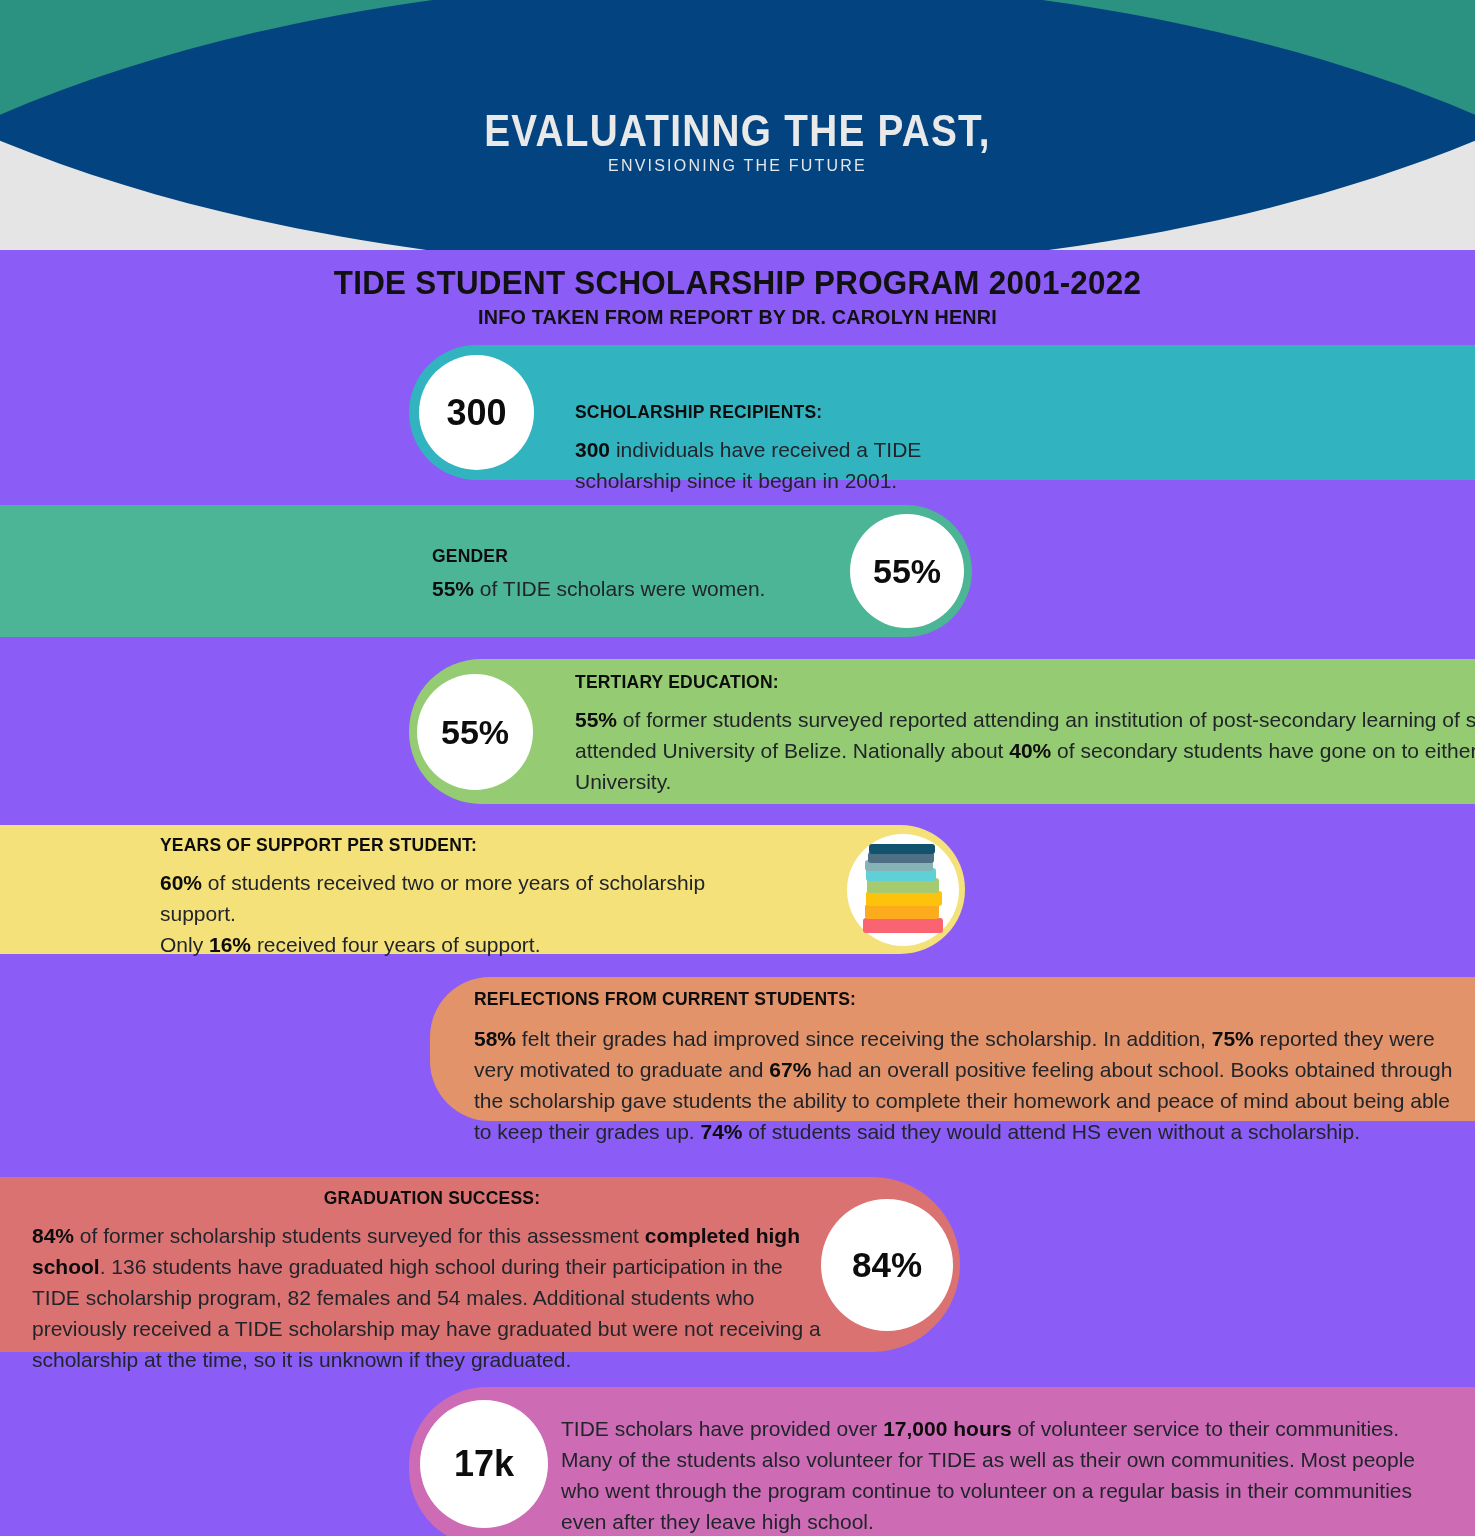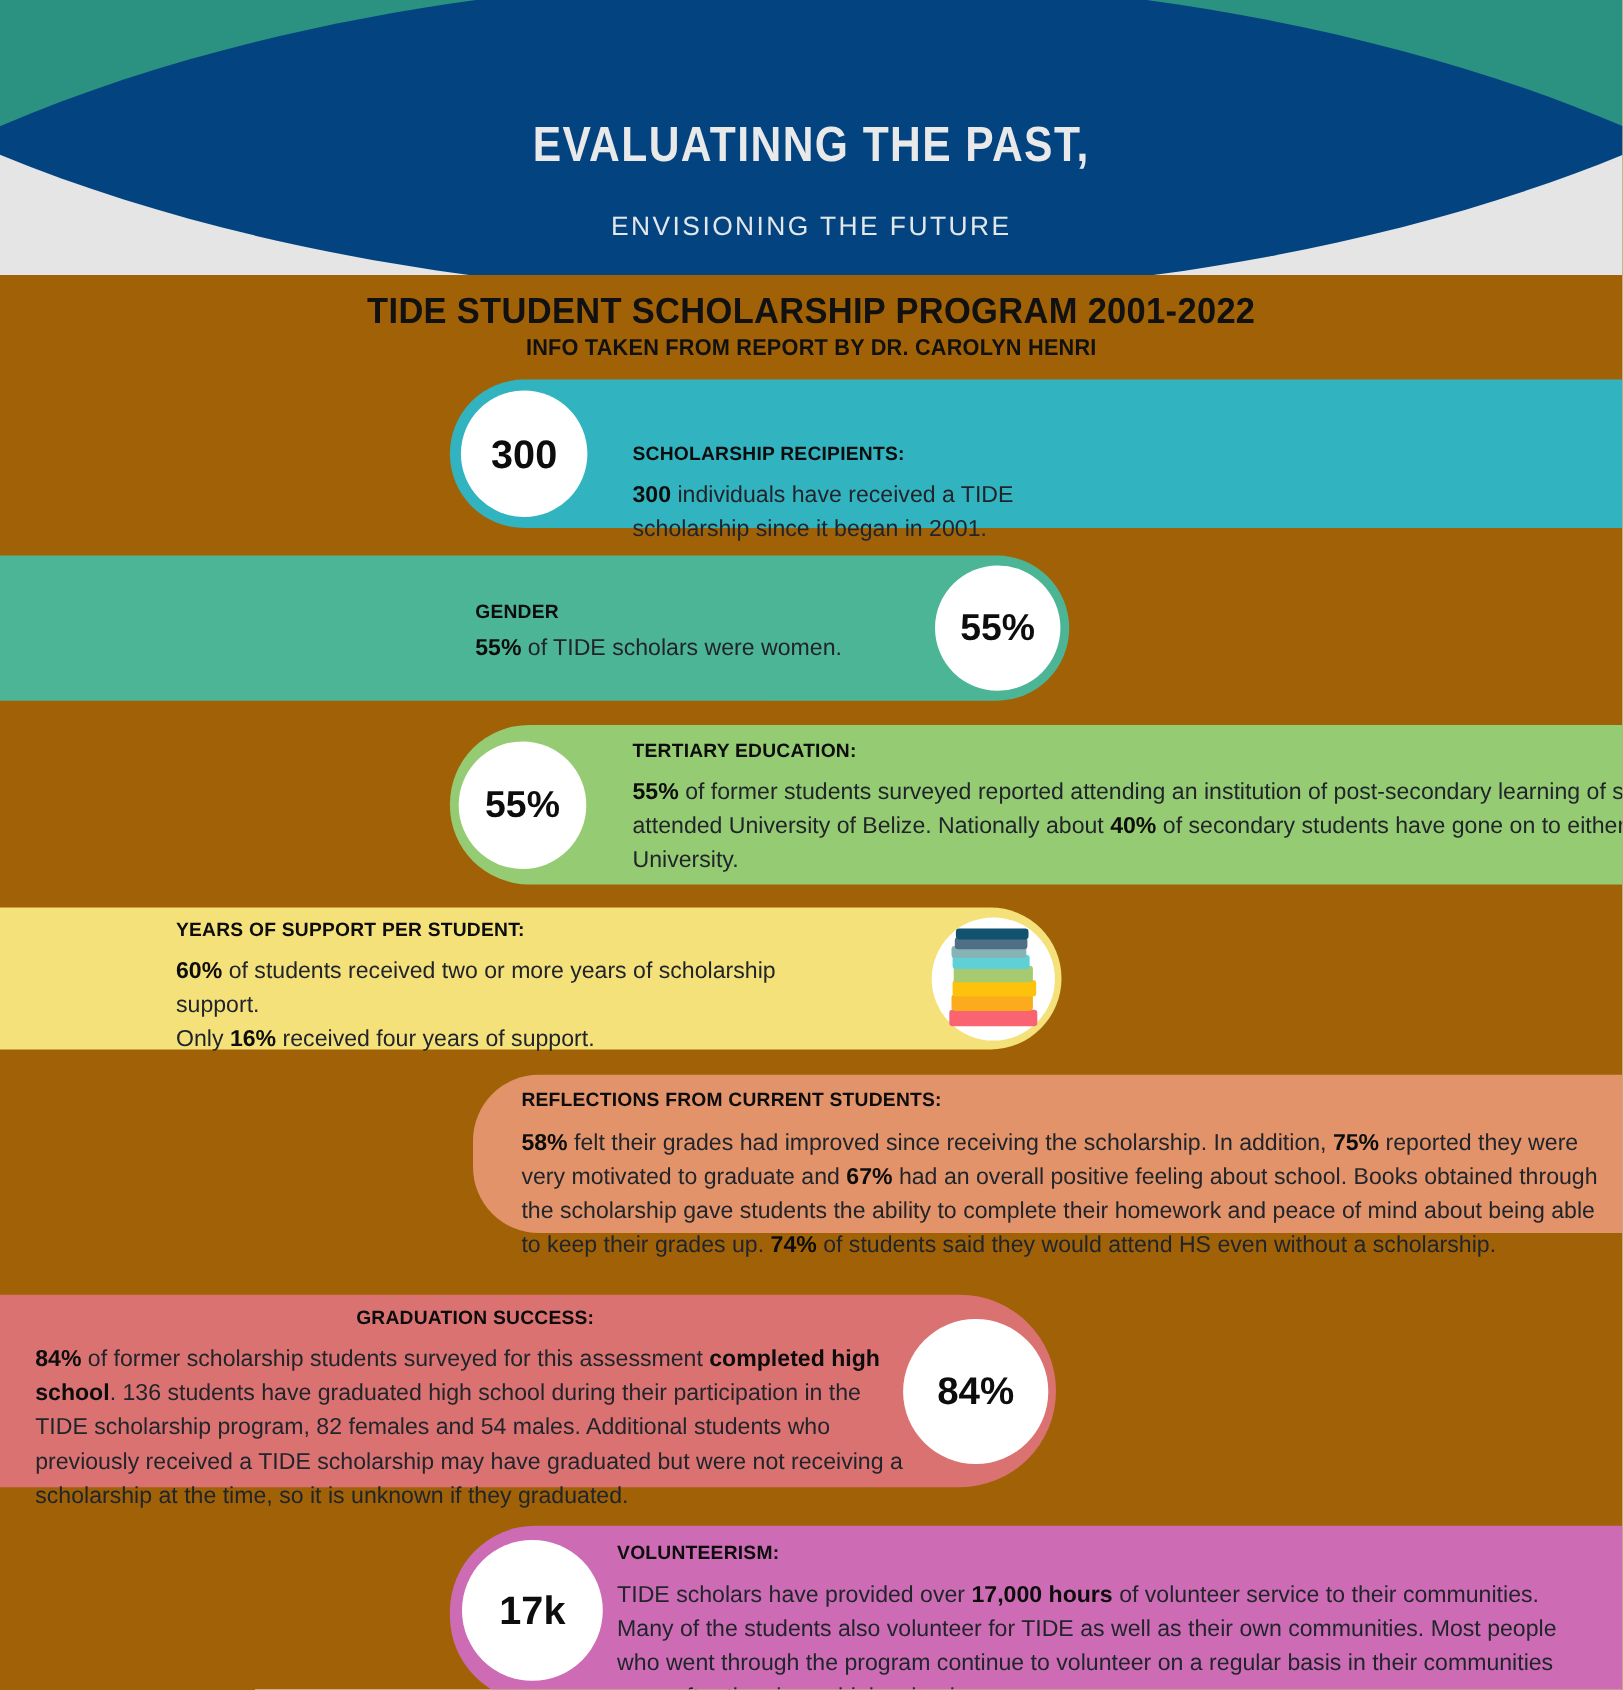--- a/index.html
+++ b/index.html
@@ -5,21 +5,21 @@
   * { margin:0; padding:0; box-sizing:border-box; }
   html, body {
     width:1475px; height:1536px;
     background:#e5e5e5;
     font-family:"Liberation Sans", sans-serif;
     overflow:hidden;
   }
   #page {
     position:relative;
     width:1475px; height:1536px;
-    background:#a16207;
+    background:#8b5cf6;
     overflow:hidden;
   }
 
   
   #header {
     position:absolute; left:0; top:0;
     width:1475px; height:250px;
     overflow:hidden;
   }
   #header svg { display:block; width:1475px; height:250px; }
@@ -34,22 +34,21 @@
     margin-top:105px;
     font-size:45px;
     font-weight:bold;
     letter-spacing:1.5px;
     color:#e9e9e9;
     font-family:"Liberation Sans Narrow","Liberation Sans",sans-serif;
     transform:scaleX(0.86);
     white-space:nowrap;
   }
   #sub-title {
-    margin-top:36px;
-    font-size:24px;
+    font-size:16px;
     letter-spacing:2.2px;
     color:#e4e7ea;
     font-weight:400;
     white-space:nowrap;
   }
 
   
   #program-block {
     position:absolute; left:0; top:264px;
     width:1475px;
@@ -297,18 +296,17 @@
     <div class="body-txt">
       <div class="heading">GRADUATION SUCCESS:</div>
       <div class="para"><b>84%</b><span> of former scholarship students surveyed for this assessment </span><b>completed high school</b><span>. 136 students have graduated high school during their participation in the TIDE scholarship program, 82 females and 54 males. Additional students who previously received a TIDE scholarship may have graduated but were not receiving a scholarship at the time, so it is unknown if they graduated.</span></div>
     </div>
   </div>
 
   <div class="band" id="band-volunteer">
     <div class="band-bg"></div>
     <div class="badge">17k</div>
     <div class="body-txt">
-      <div class="heading">VOLUNTEERISM:</div>
       <div class="para" style="margin-top:12px;"><span>TIDE scholars have provided over </span><b>17,000 hours</b><span> of volunteer service to their communities. Many of the students also volunteer for TIDE as well as their own communities. Most people who went through the program continue to volunteer on a regular basis in their communities even after they leave high school.</span></div>
     </div>
   </div>
 
 </div>
 
 </body></html>

